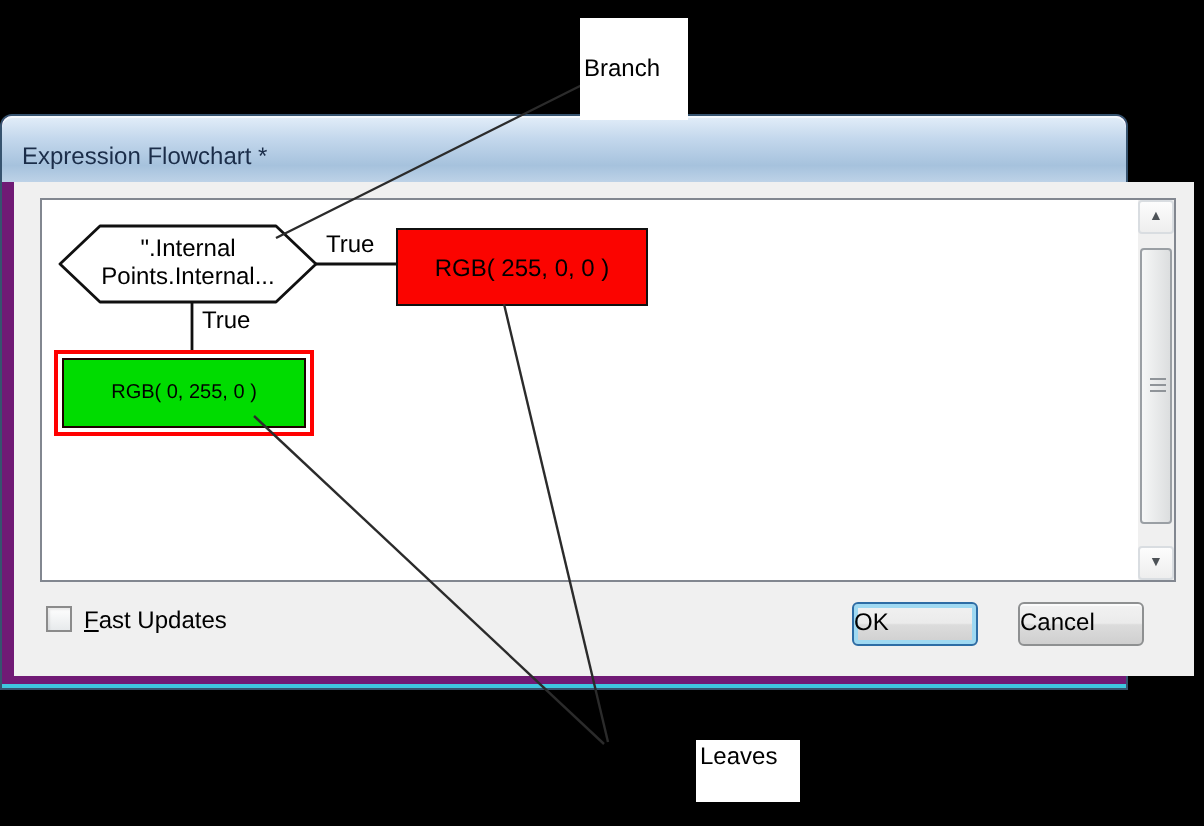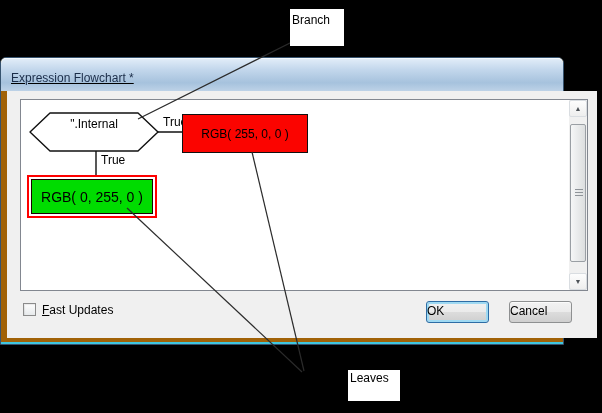--- a/index.html
+++ b/index.html
@@ -3,58 +3,58 @@
 <meta charset="utf-8">
 <style>
   html,body{margin:0;padding:0;background:#000;}
   body{width:602px;height:413px;position:relative;overflow:hidden;
        font-family:"Liberation Sans",sans-serif;-webkit-font-smoothing:antialiased;}
   .stage{position:absolute;inset:0;}
 
   
   .anno-label{position:absolute;background:#fff;color:#000;font-size:12px;
               padding:1px 2px;z-index:30;line-height:14px;}
-  .branch-label{left:290px;top:9px;width:50px;height:32px;padding-top:4px;}
+  .branch-label{left:290px;top:9px;width:50px;height:32px;padding-top:18px;}
   .leaves-label{left:300px;top:370px;width:48px;height:29px;margin-left:48px;}
 
   
   .overlay{position:absolute;left:0;top:0;width:602px;height:413px;
            z-index:20;pointer-events:none;}
 
   
   .dialog{position:absolute;left:0;top:57px;width:564px;height:288px;
-          box-sizing:border-box;background:#a16207;
-          border:1px solid #36536f;border-radius:6px 6px 0 0;z-index:10;text-decoration:underline;}
+          box-sizing:border-box;background:#701a75;
+          border:1px solid #36536f;border-radius:6px 6px 0 0;z-index:10;}
   .titlebar{height:33px;border-radius:5px 5px 0 0;
             background:linear-gradient(180deg,#e3eef9 0%,#c3d7ec 35%,#a6c2dd 75%,#bdd2e7 100%);
             box-shadow:inset 0 1px 0 #f4f9fd;
             display:flex;align-items:flex-end;padding:0 0 6px 10px;box-sizing:border-box;}
   .title-text{font-size:12px;color:#1b2d49;}
   .client{position:absolute;left:6px;top:33px;width:590px;height:247px;background:#f0f0f0;}
   .bottom-glow{position:absolute;left:0;bottom:0;width:100%;height:2px;background:#3fc6df;}
 
   
   .panel{position:absolute;left:13px;top:8px;width:568px;height:192px;
          box-sizing:border-box;border:1px solid #828790;background:#fff;}
   .chart-svg{position:absolute;left:0;top:0;}
   .node-text{position:absolute;color:#000;font-size:12px;text-align:center;line-height:14px;}
   .hex-text{left:9px;top:17px;width:128px;}
   .edge-label{position:absolute;color:#000;font-size:12px;}
   .true-label{left:142px;top:15px;text-align:center;}
   .false-label{left:80px;top:53px;}
-  .node-true{position:absolute;left:161px;top:14px;width:126px;height:39px;
+  .node-true{position:absolute;left:177px;top:14px;width:126px;height:39px;
              box-sizing:border-box;background:#fb0400;border:1.5px solid #101010;
              display:flex;align-items:center;justify-content:center;
              color:#000;font-size:12px;}
   .sel-outline{position:absolute;left:6px;top:75px;width:130px;height:43px;
                box-sizing:border-box;border:2px solid #ff0000;}
   .node-false{position:absolute;left:10px;top:79px;width:122px;height:35px;
               box-sizing:border-box;background:#00dc00;border:1.5px solid #1d0000;
               display:flex;align-items:center;justify-content:center;
-              color:#000;font-size:14px;}
+              color:#000;font-size:10px;}
 
   
   .vscroll{position:absolute;right:0;top:0;width:18px;height:190px;background:#f0f0f0;}
   .vs-btn{position:absolute;left:0;width:18px;height:17px;
           background:linear-gradient(180deg,#fdfdfd,#eeeeee);
           border:1px solid #d9dde1;box-sizing:border-box;border-radius:2px;
           display:flex;align-items:center;justify-content:center;
           font-size:7px;color:#4d5257;}
   .vs-up{top:0;}
   .vs-down{bottom:0;}
@@ -95,20 +95,21 @@
       <div class="panel">
 
         <svg class="chart-svg" width="548" height="190" viewBox="0 0 548 190">
           <line x1="137" y1="32" x2="177" y2="32" stroke="#101010" stroke-width="1.4"></line>
           <line x1="75" y1="51" x2="75" y2="75" stroke="#101010" stroke-width="1.4"></line>
           <polygon points="9,32 29,13 117,13 137,32 117,51 29,51" fill="#ffffff" stroke="#101010" stroke-width="1.4" stroke-linejoin="round"></polygon>
         </svg>
 
         <div class="node-text hex-text">
           <div>".Internal</div>
+          <div>Points.Internal...</div>
         </div>
 
         <span class="edge-label true-label">True</span>
         <span class="edge-label false-label">True</span>
 
         <div class="node-true">
           <span>RGB( 255, 0, 0 )</span>
         </div>
 
         <div class="sel-outline"></div>

